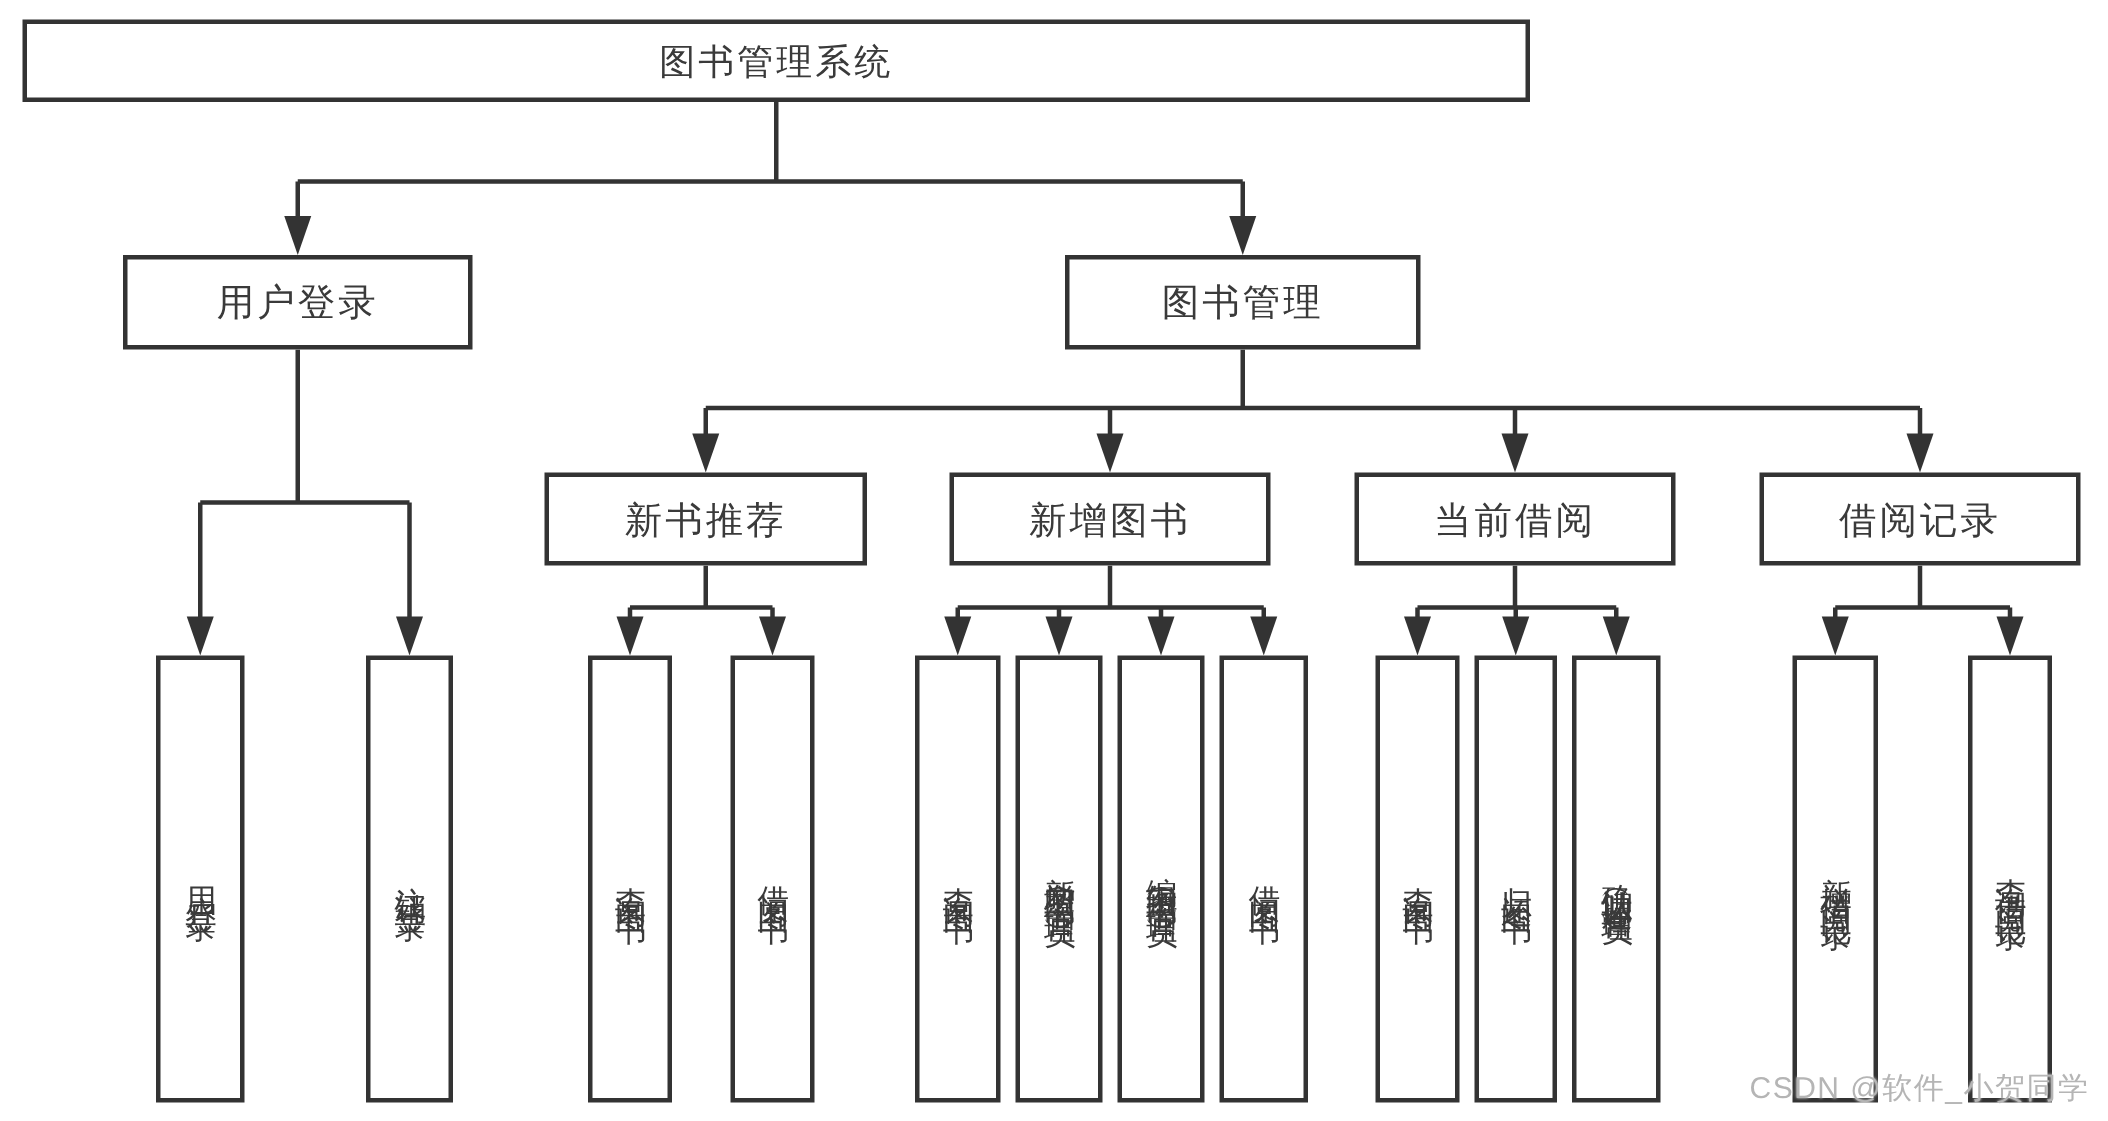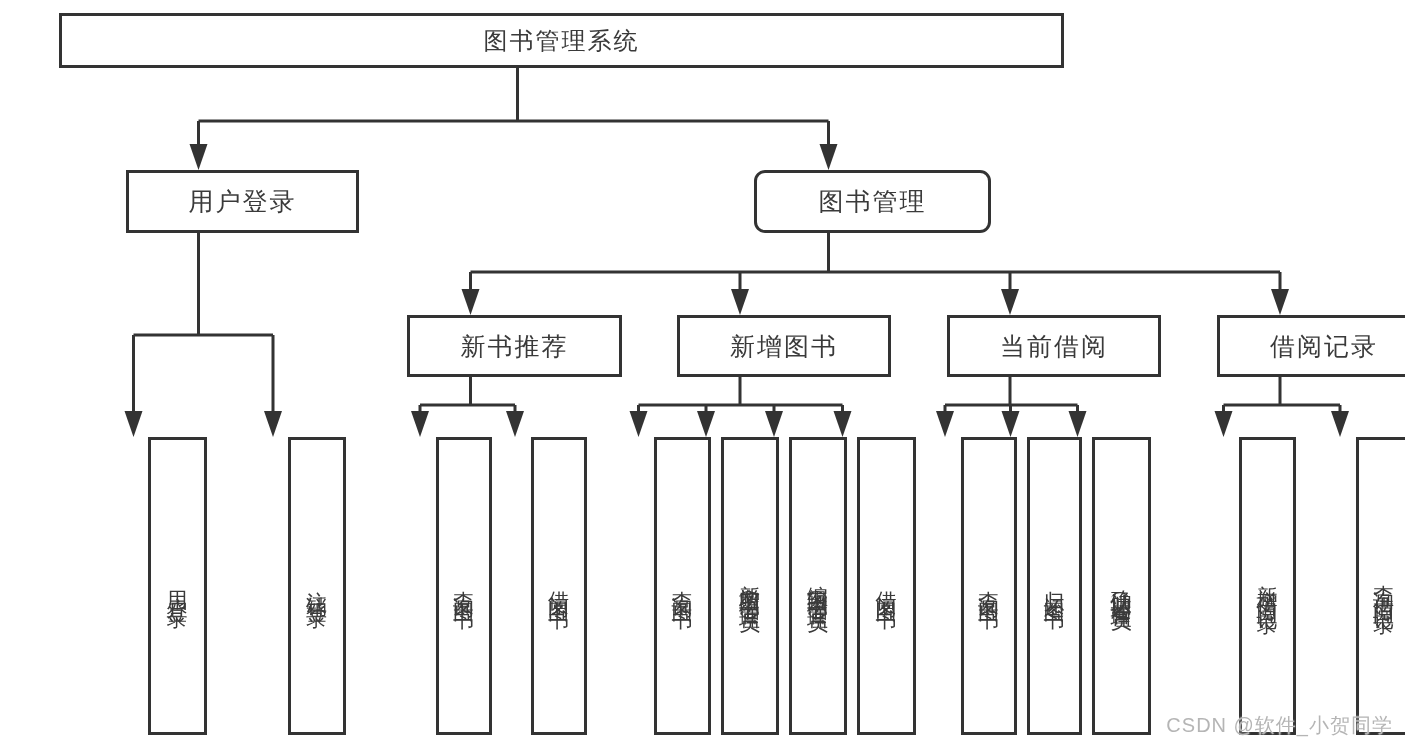--- a/index.html
+++ b/index.html
@@ -37,21 +37,20 @@
   }
   .node {
     position: absolute;
     border: 3px solid var(--line);
     background: var(--boxbg);
     color: var(--text);
     display: flex;
     align-items: center;
     justify-content: center;
     z-index: 2;
-    margin-left: 44px;
   }
   .h-node {
     font-size: 25px;
     letter-spacing: 2px;
     white-space: nowrap;
   }
   .root-node { font-size: 24px; }
   .v-node {
     writing-mode: vertical-rl;
     font-size: 21px;
@@ -123,21 +122,21 @@
     <g>
       <path d="M1280 377 V405 M1223.5 405 H1340 M1223.5 405 V414 M1340 405 V414"></path>
       <polygon points="1223.5,437 1214.5,411 1232.5,411"></polygon>
       <polygon points="1340,437 1331,411 1349,411"></polygon>
     </g>
   </svg>
 
   <div class="node h-node root-node" style="left:15px; top:13px; width:1005px; height:55px;">图书管理系统</div>
 
   <div class="node h-node" style="left:82px; top:170px; width:233px; height:63px;">用户登录</div>
-  <div class="node h-node" style="left:710px; top:170px; width:237px; height:63px;border-radius:11px;">图书管理</div>
+  <div class="node h-node" style="left:710px; top:170px; width:237px; height:63px;">图书管理</div>
 
   <div class="node h-node" style="left:363px; top:315px; width:215px; height:62px;">新书推荐</div>
   <div class="node h-node" style="left:633px; top:315px; width:214px; height:62px;">新增图书</div>
   <div class="node h-node" style="left:1173px; top:315px; width:214px; height:62px;">借阅记录</div>
   <div class="node h-node" style="left:903px; top:315px; width:214px; height:62px;">当前借阅</div>
 
   <div class="node v-node" style="left:104px; top:437px; width:59px; height:298px;">用户登录</div>
   <div class="node v-node" style="left:244px; top:437px; width:58px; height:298px;">注销登录</div>
 
   <div class="node v-node" style="left:392px; top:437px; width:56px; height:298px;">查询图书</div>

